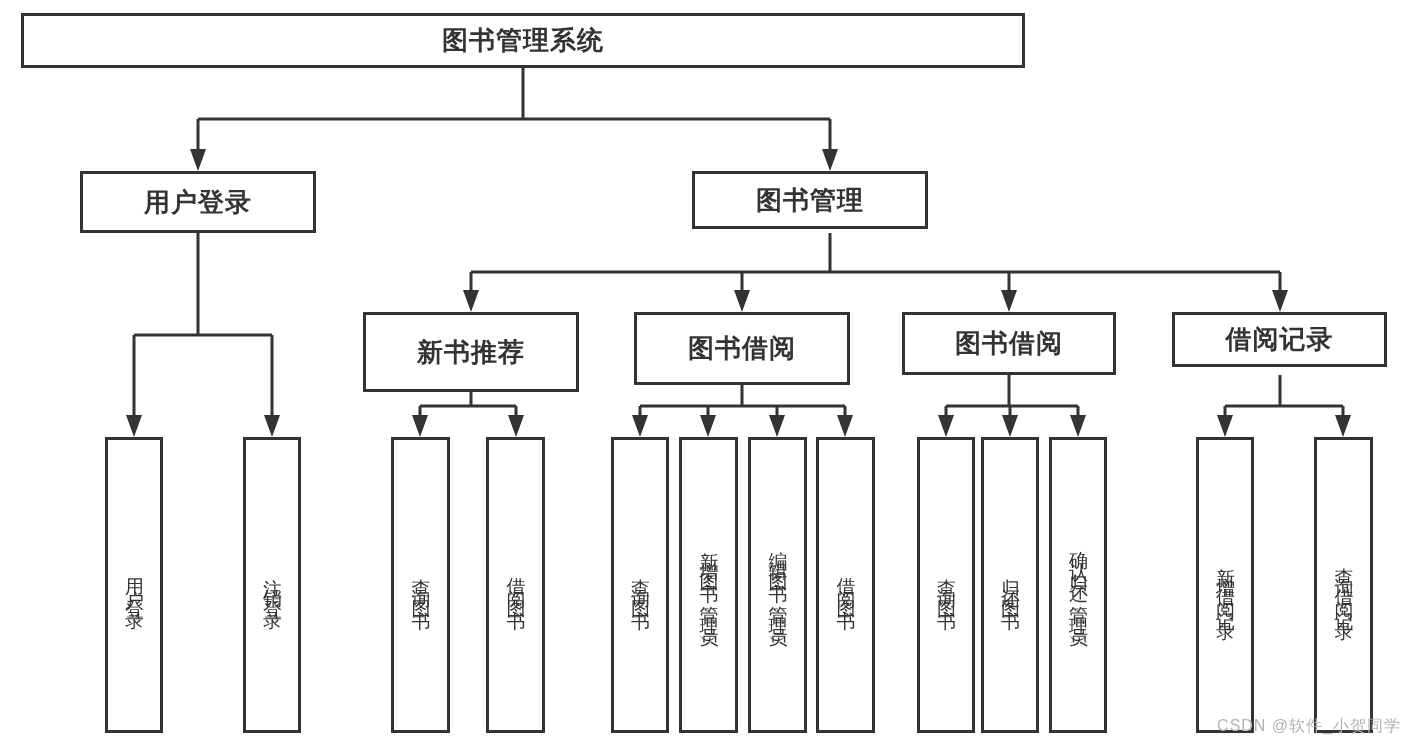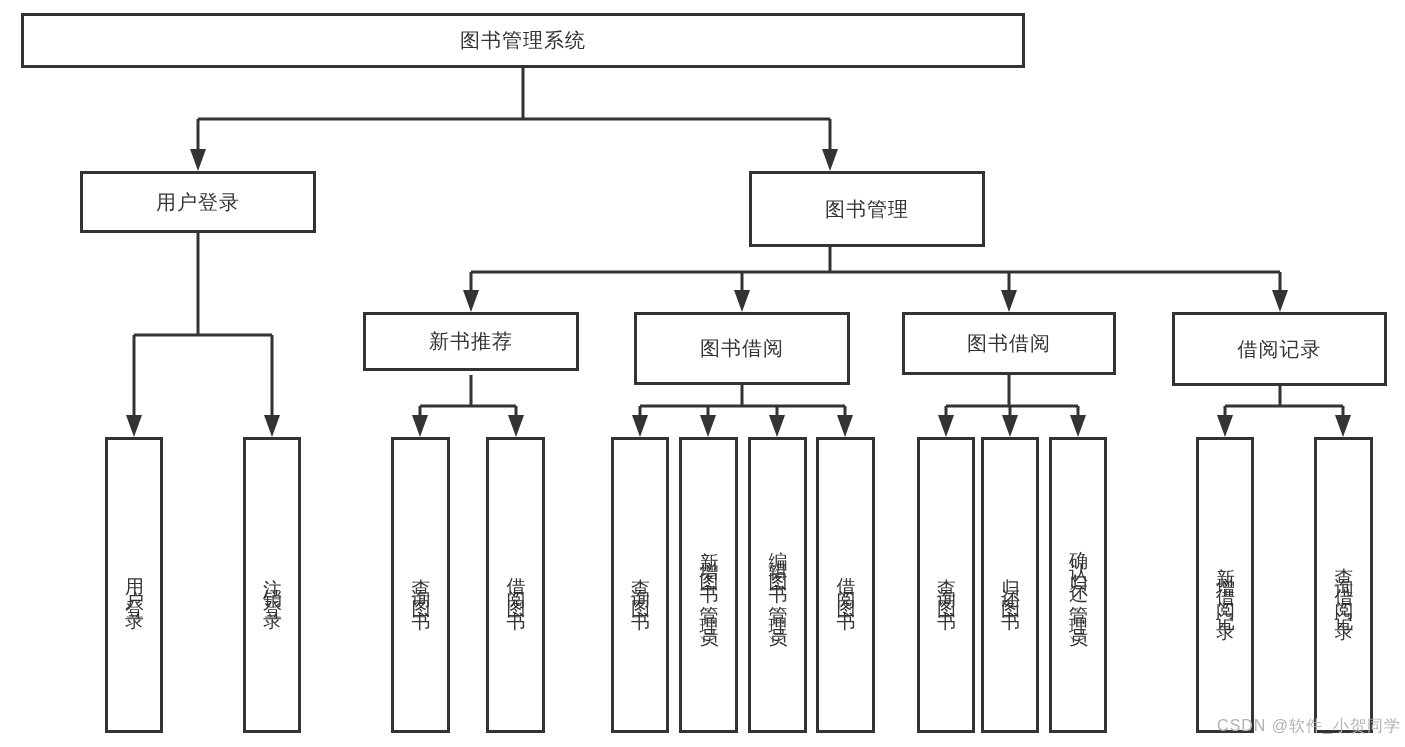--- a/index.html
+++ b/index.html
@@ -20,37 +20,37 @@
   .connectors .lines{stroke:var(--line);stroke-width:3;fill:none;}
   .connectors .arrows{fill:var(--line);stroke:none;}
   .box{
     position:absolute;
     box-sizing:border-box;
     background:var(--background);
     border:3px solid var(--line);
     color:var(--text);
     display:flex;align-items:center;justify-content:center;
   }
-  .hbox{font-size:20px;letter-spacing:1px;white-space:nowrap;}
+  .hbox{font-size:26px;letter-spacing:1px;white-space:nowrap;font-weight:bold;}
   .vbox{
     writing-mode:vertical-rl;
     font-size:19px;
     letter-spacing:11px;
     line-height:1.1;
   }
   
   #b-root{left:21px;top:13px;width:1004px;height:55px;}
   
   #b-user{left:80px;top:171px;width:236px;height:62px;}
-  #b-mgmt{left:749px;top:171px;width:236px;height:76px;}
+  #b-mgmt{left:692px;top:171px;width:236px;height:58px;}
   
-  #b-new{left:363px;top:312px;width:216px;height:59px;}
+  #b-new{left:363px;top:312px;width:216px;height:80px;}
   #b-borrow{left:634px;top:312px;width:216px;height:73px;}
   #b-current{left:902px;top:312px;width:214px;height:63px;}
-  #b-record{left:1172px;top:312px;width:215px;height:74px;}
+  #b-record{left:1172px;top:312px;width:215px;height:55px;}
   
   .leaf{top:437px;height:296px;}
   #l1{left:105px;width:58px;}
   #l2{left:243px;width:58px;}
   #l3{left:391px;width:59px;}
   #l4{left:486px;width:59px;}
   #l5{left:611px;width:58px;}
   #l6{left:679px;width:59px;}
   #l7{left:748px;width:59px;}
   #l8{left:816px;width:59px;}

